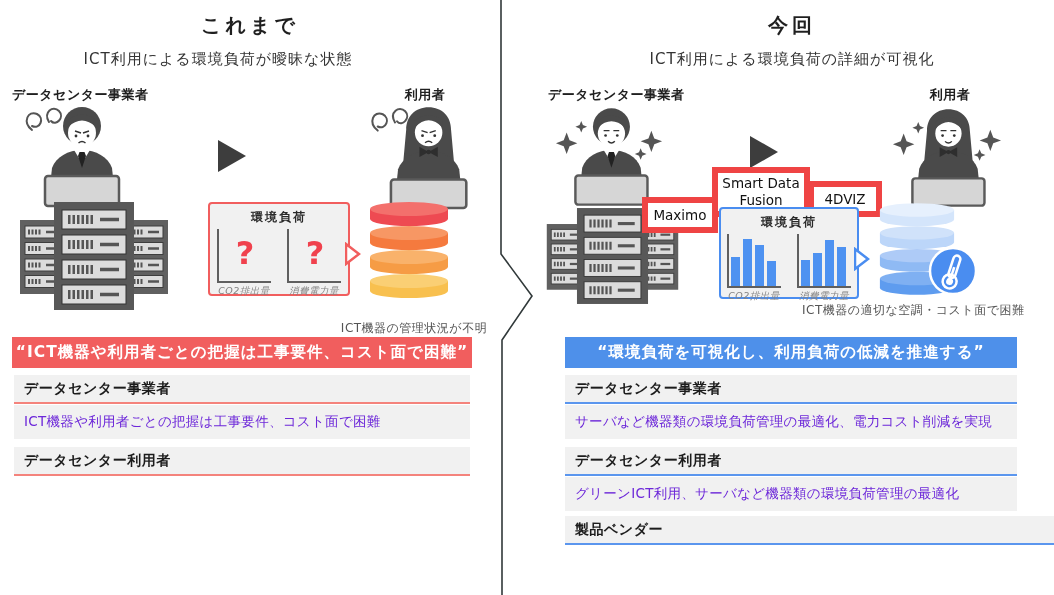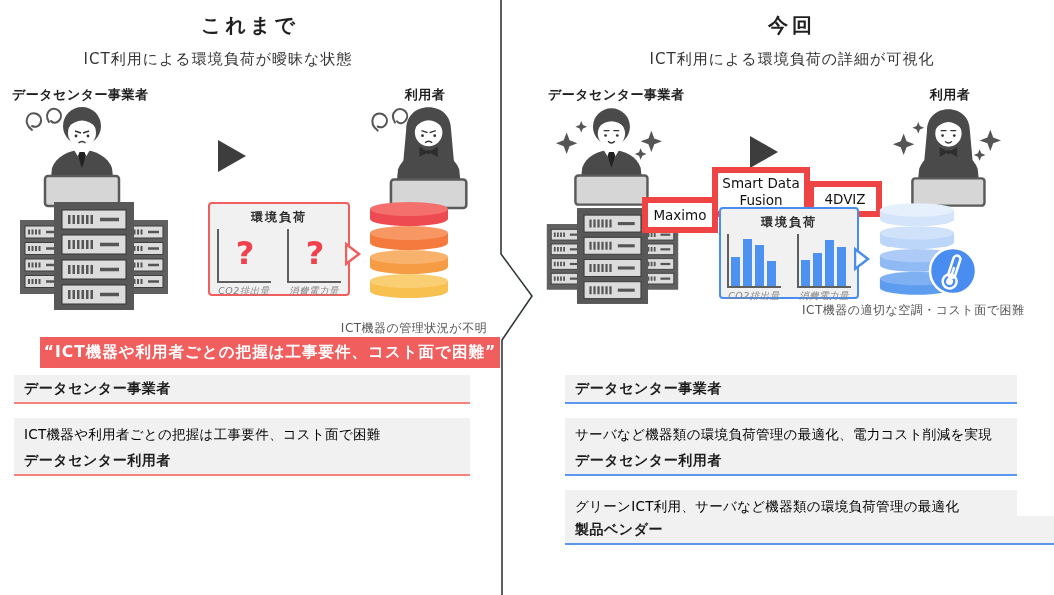--- a/index.html
+++ b/index.html
@@ -28,22 +28,22 @@
   .caption{font-size:12px;color:#555;letter-spacing:0.5px;white-space:nowrap;}
   .banner{color:#fff;font-weight:bold;font-size:15.5px;text-align:center;line-height:31px;
           letter-spacing:1px;white-space:nowrap;}
   .banner.red{background:#F15E5E;}
   .banner.blue{background:#4E90EA;}
   .section{width:456px;}
   .sec-head{background:#F1F1F1;font-weight:bold;font-size:14px;color:#1c1c1c;
             padding:5px 10px 4px;letter-spacing:0.5px;}
   .section.red .sec-head{border-bottom:2.5px solid #F4837C;}
   .section.blue .sec-head{border-bottom:2.5px solid #5B96EE;}
-  .sec-body{background:#F1F1F1;font-size:13.5px;color:#000000;padding:6px 10px 7px;line-height:1.55;
-            letter-spacing:0.3px;margin-top:14px;}
+  .sec-body{background:#F1F1F1;font-size:13.5px;color:#6d28d9;padding:6px 10px 7px;line-height:1.55;
+            letter-spacing:0.3px;margin-top:1px;}
   .plabel{position:absolute;background:#fff;border:6px solid #ef4444;font-size:13.5px;color:#111;
           display:flex;align-items:center;justify-content:center;text-align:center;line-height:1.25;}
 </style>
 </head>
 <body>
 
 <div id="stage">
 
   <svg class="abs" style="left:0;top:0;" width="1054" height="595">
     <path d="M501,0 L501,254 L532,296 L502,340 L502,595" fill="none" stroke="#31393a" stroke-width="1.6"></path>
@@ -178,21 +178,21 @@
         <rect x="2" y="33" width="78" height="10" fill="#F57A3E"></rect>
         <ellipse cx="41" cy="33" rx="39" ry="7" fill="#F79764"></ellipse>
       <ellipse cx="41" cy="19" rx="39" ry="7" fill="#EE4A52"></ellipse>
         <rect x="2" y="9" width="78" height="10" fill="#EE4A52"></rect>
         <ellipse cx="41" cy="9" rx="39" ry="7" fill="#F3706C"></ellipse>
     </g>
   </svg>
 
   <div class="abs caption" style="left:338px;top:320px;width:152px;text-align:center;">ICT機器の管理状況が不明</div>
 
-  <div class="abs banner red" style="left:12px;top:337px;width:460px;height:31px;margin-left:28px;">“ICT機器や利用者ごとの把握は工事要件、コスト面で困難”</div>
+  <div class="abs banner red" style="left:12px;top:337px;width:460px;height:31px;">“ICT機器や利用者ごとの把握は工事要件、コスト面で困難”</div>
 
   <div class="abs section red" style="left:14px;top:375px;">
     <div class="sec-head">データセンター事業者</div>
     <div class="sec-body">ICT機器や利用者ごとの把握は工事要件、コスト面で困難</div>
   </div>
   <div class="abs section red" style="left:14px;top:447px;">
     <div class="sec-head">データセンター利用者</div>
   </div>
 
   <div class="abs subtitle" style="left:530px;top:50px;width:524px;">ICT利用による環境負荷の詳細が可視化</div>
@@ -358,20 +358,21 @@
     <g transform="rotate(18 26 26)">
       <rect x="22.5" y="10" width="7" height="23" rx="3.5" fill="none" stroke="#fff" stroke-width="2.5"></rect>
       <circle cx="26" cy="37" r="7" fill="none" stroke="#fff" stroke-width="2.5"></circle>
       <circle cx="26" cy="37" r="3.5" fill="#fff"></circle>
       <line x1="26" y1="22" x2="26" y2="34" stroke="#fff" stroke-width="2.5"></line>
     </g>
   </svg>
 
   <div class="abs caption" style="left:802px;top:302px;width:215px;text-align:center;">ICT機器の適切な空調・コスト面で困難</div>
 
+  <div class="abs banner blue" style="left:565px;top:337px;width:452px;height:31px;">“環境負荷を可視化し、利用負荷の低減を推進する”</div>
 
   <div class="abs section blue" style="left:565px;top:375px;width:452px;">
     <div class="sec-head">データセンター事業者</div>
     <div class="sec-body">サーバなど機器類の環境負荷管理の最適化、電力コスト削減を実現</div>
   </div>
   <div class="abs section blue" style="left:565px;top:447px;width:452px;">
     <div class="sec-head">データセンター利用者</div>
     <div class="sec-body">グリーンICT利用、サーバなど機器類の環境負荷管理の最適化</div>
   </div>
   <div class="abs section blue" style="left:565px;top:516px;width:508px;">

